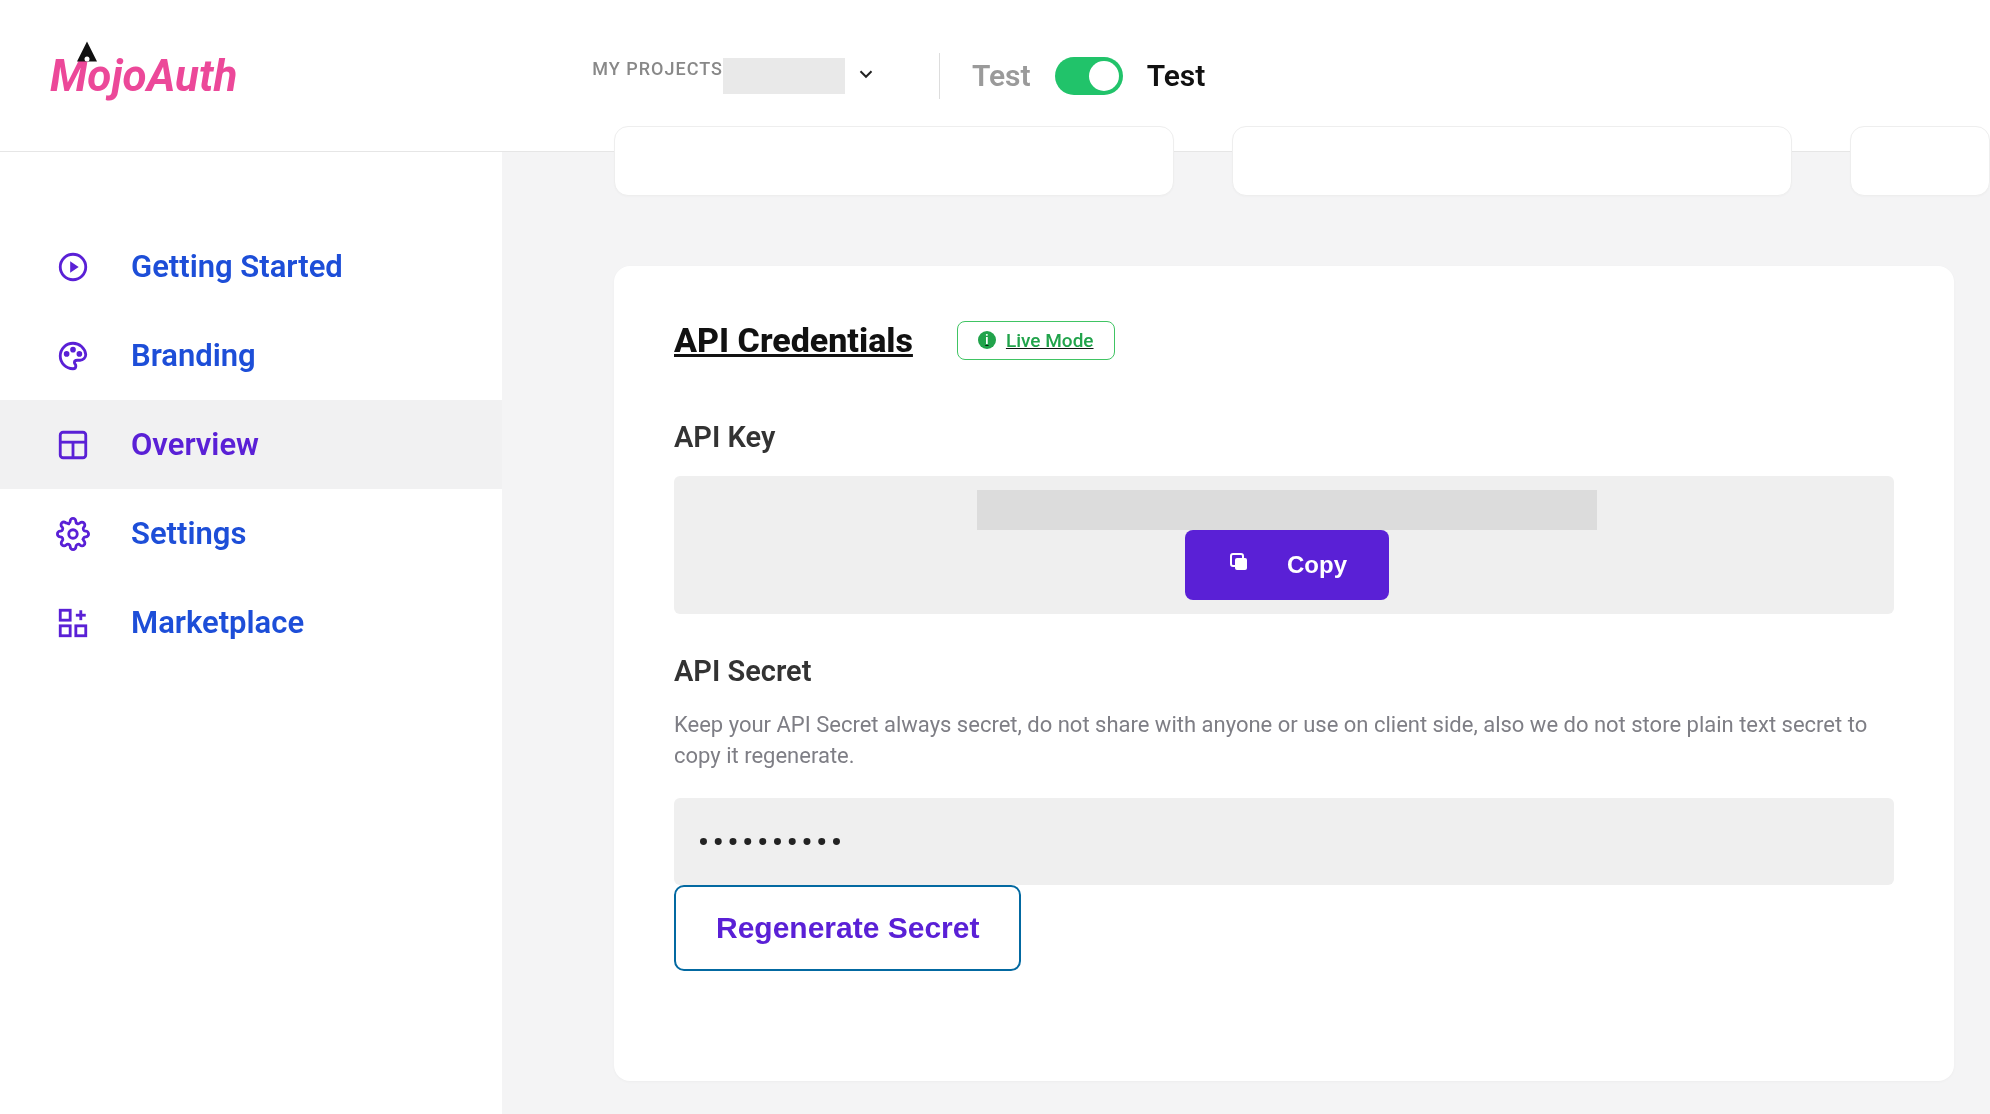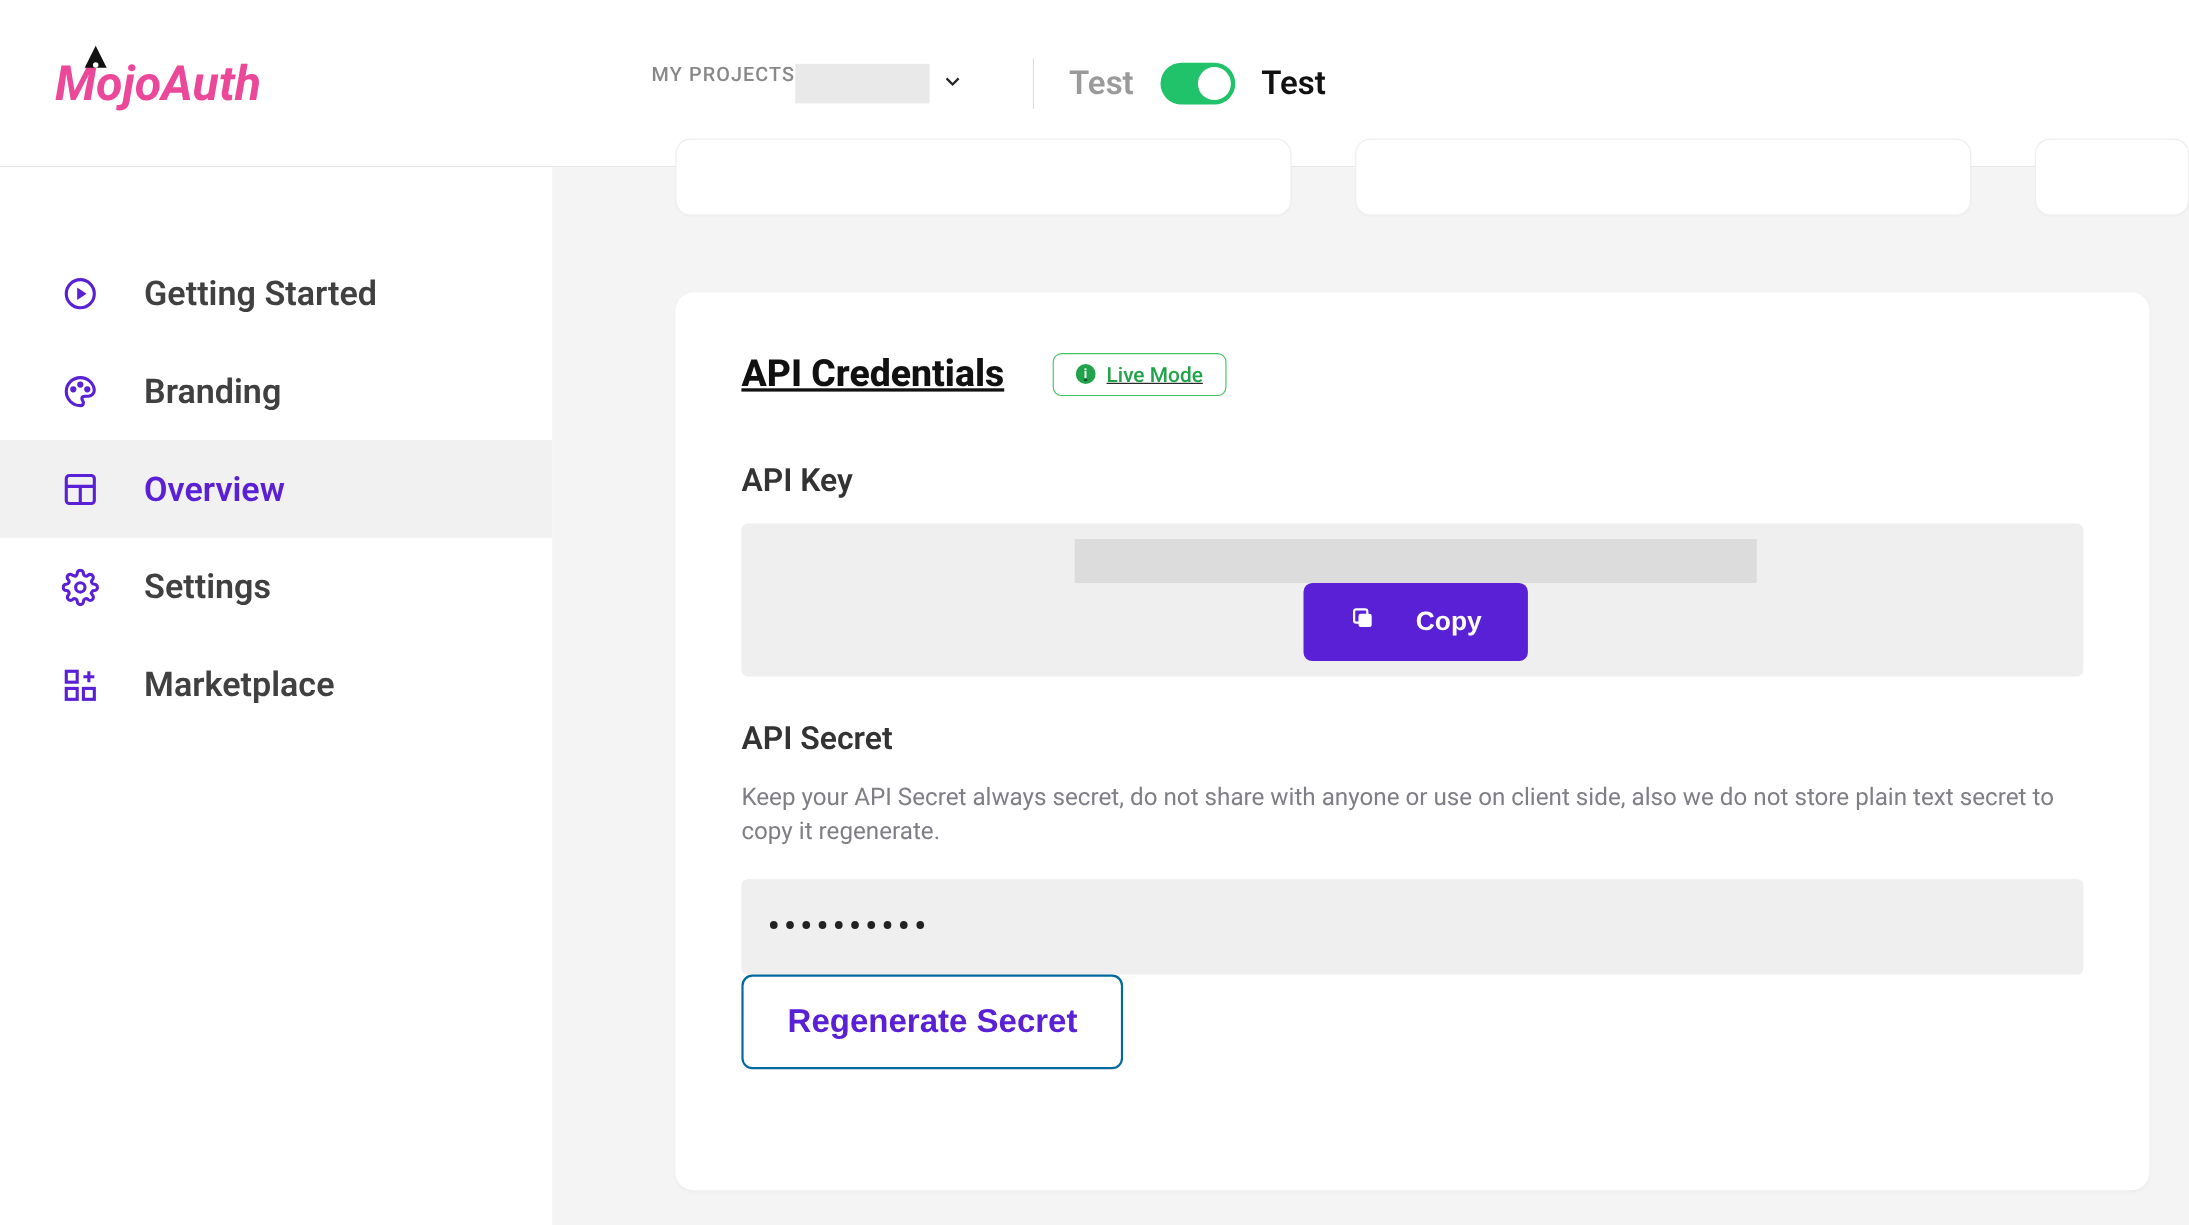--- a/index.html
+++ b/index.html
@@ -105,21 +105,21 @@
   background: #fff;
   padding-top: 70px;
 }
 .sidebar-item {
   display: flex;
   align-items: center;
   gap: 40px;
   padding: 26px 0 26px 55px;
   font-size: 31px;
   font-weight: 600;
-  color: #404040;
+  color: #1d4ed8;
   cursor: pointer;
 }
 .sidebar-item.active {
   background: #f1f1f2;
   color: #5a20d6;
 }
 .sidebar-item.active .icon svg { stroke: #5a20d6; }
 .sidebar-item .icon {
   width: 36px;
   height: 36px;

